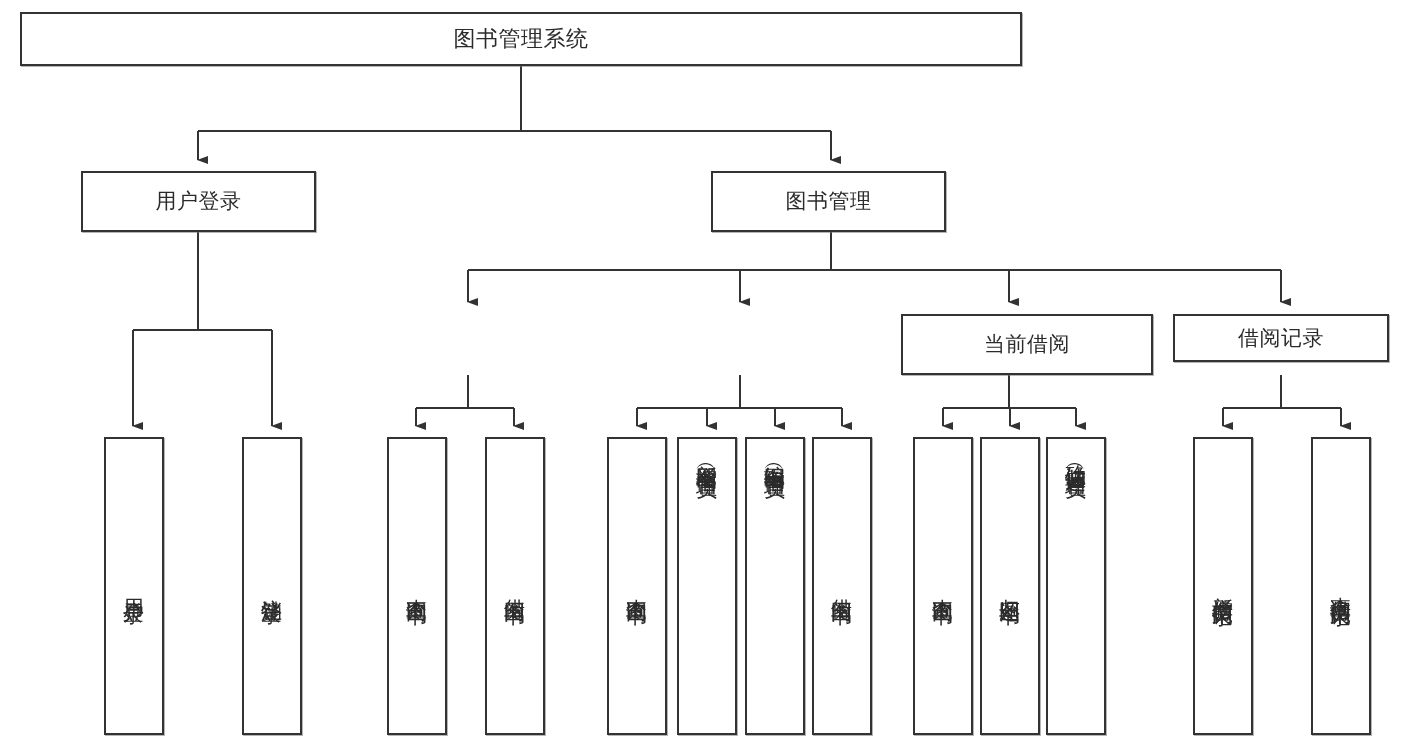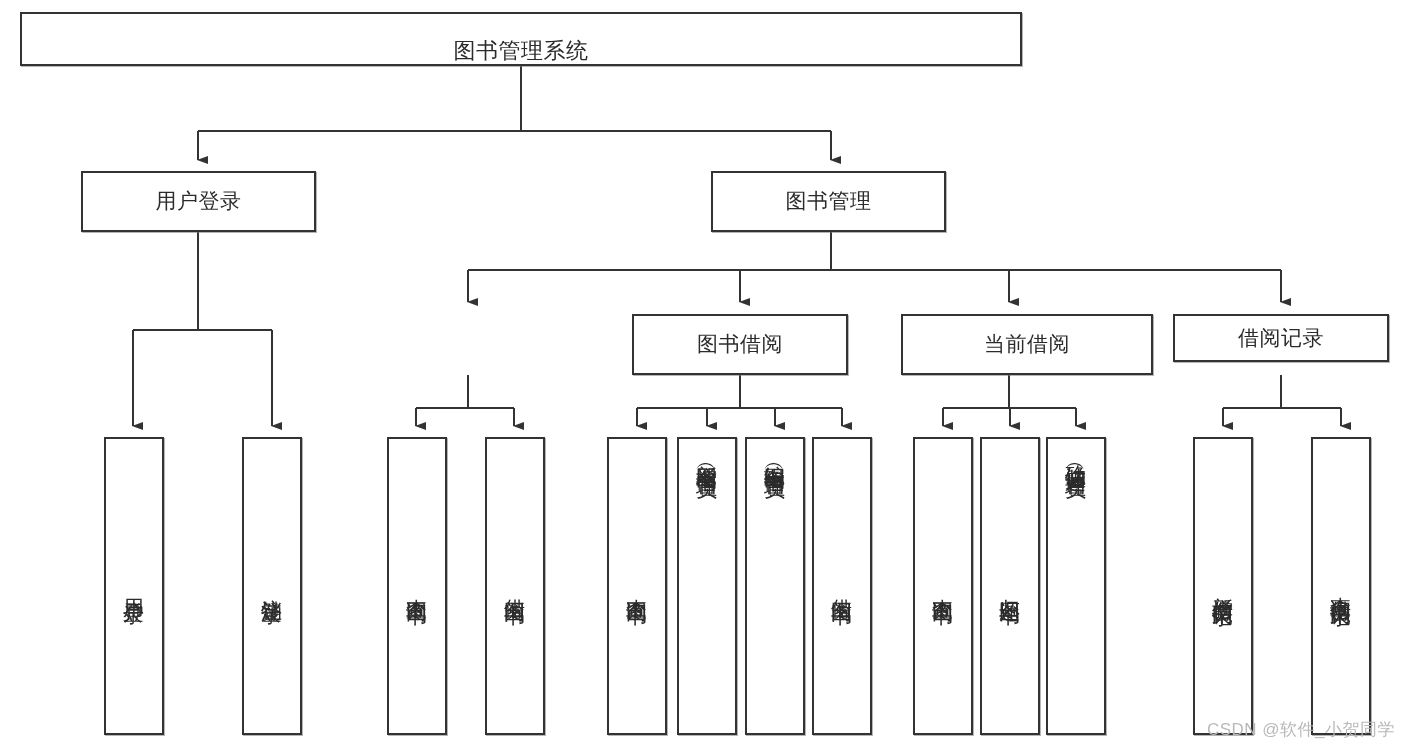--- a/index.html
+++ b/index.html
@@ -128,34 +128,31 @@
       <path d="M 1010 408 L 1010 426" marker-end="url(#arrowhead)"></path>
       <path d="M 1076 408 L 1076 426" marker-end="url(#arrowhead)"></path>
 
       <path d="M 1281 375 L 1281 408"></path>
       <path d="M 1223 408 L 1341 408"></path>
       <path d="M 1223 408 L 1223 426" marker-end="url(#arrowhead)"></path>
       <path d="M 1341 408 L 1341 426" marker-end="url(#arrowhead)"></path>
     </g>
   </svg>
 
-  <div class="node horizontal root" style="left:20px; top:12px; width:1002px; height:54px;align-items:flex-end;">
+  <div class="node horizontal root" style="left:20px; top:12px; width:1002px; height:54px;">
     <span class="node-label">图书管理系统</span>
   </div>
 
   <div class="node horizontal" style="left:81px; top:171px; width:235px; height:61px;">
     <span class="node-label">用户登录</span>
   </div>
   <div class="node horizontal" style="left:711px; top:171px; width:235px; height:61px;">
     <span class="node-label">图书管理</span>
   </div>
 
-  <div class="node horizontal" style="left:632px; top:314px; width:216px; height:61px;">
-    <span class="node-label">图书借阅</span>
-  </div>
   <div class="node horizontal" style="left:901px; top:314px; width:252px; height:61px;">
     <span class="node-label">当前借阅</span>
   </div>
   <div class="node horizontal" style="left:1173px; top:314px; width:216px; height:48px;">
     <span class="node-label">借阅记录</span>
   </div>
 
   <div class="node vertical centered" style="left:104px; top:437px; width:60px; height:298px;">
     <span class="node-label">用户登录</span>
   </div>
@@ -193,14 +190,13 @@
     <span class="node-label">确认归还（管理员）</span>
   </div>
 
   <div class="node vertical centered" style="left:1193px; top:437px; width:60px; height:298px;">
     <span class="node-label">新增借阅记录</span>
   </div>
   <div class="node vertical centered" style="left:1311px; top:437px; width:60px; height:298px;">
     <span class="node-label">查询借阅记录</span>
   </div>
 
-  <div id="watermark">CSDN @软件_小贺同学</div>
 </div>
 
 </body></html>

